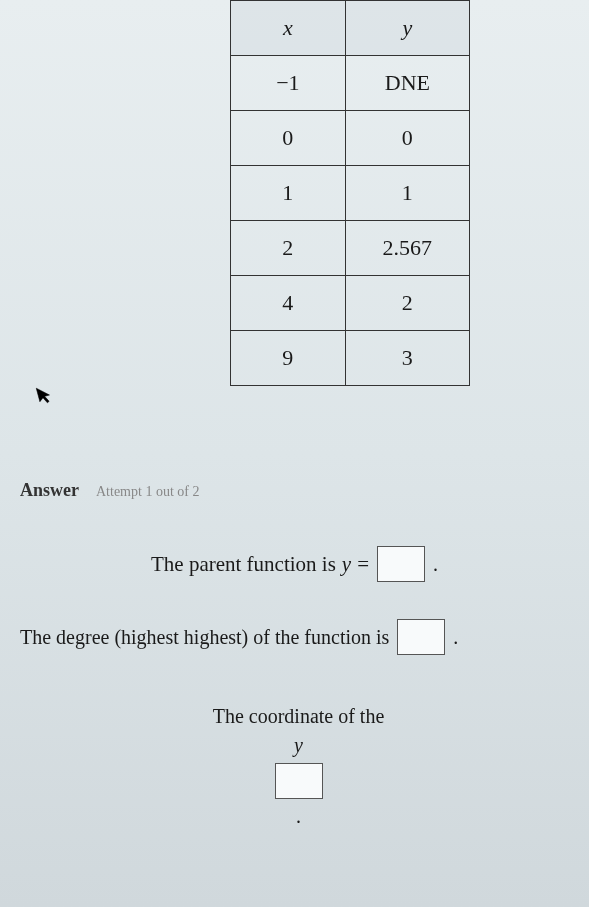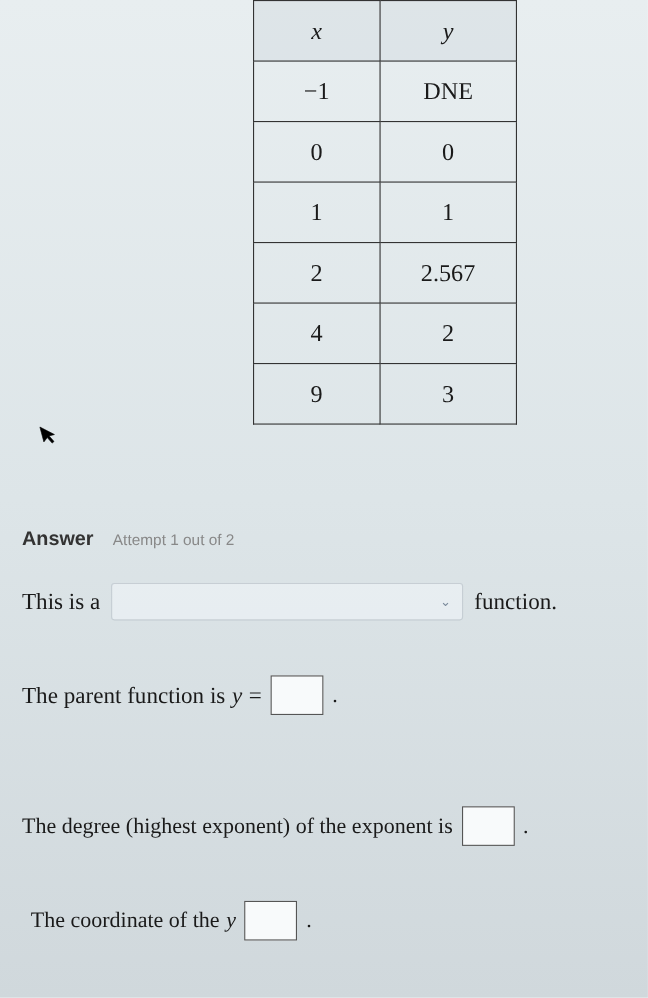--- a/index.html
+++ b/index.html
@@ -58,22 +58,22 @@
     }
     
     .answer-section {
       position: absolute;
       top: 478px;
       left: 20px;
       right: 20px;
     }
     
     .answer-header {
-      font-family: Liberation Sans, sans-serif;
-      margin-bottom: 29px;
+      font-family: Liberation Serif, serif;
+      margin-bottom: 45px;
     }
     
     .answer-label {
       font-weight: bold;
       font-size: 18px;
       color: #333;
     }
     
     .attempt-text {
       font-size: 14px;
@@ -84,31 +84,33 @@
     .question-line {
       margin-bottom: 50px;
       font-size: 21px;
       display: flex;
       align-items: center;
       flex-wrap: wrap;
       gap: 6px;
     }
     
     .question-line.q2 {
-      margin-bottom: 83px;
+      margin-bottom: 37px;
+      justify-content: center;
     }
     
     .question-line.q3 {
       margin-bottom: 50px;
       font-size: 20px;
     }
     
     .question-line.q4 {
       font-size: 20px;
       margin-left: 8px;
+      flex-direction: column;
     }
     
     .dropdown {
       display: inline-flex;
       align-items: center;
       justify-content: flex-end;
       background: rgba(240, 245, 248, 0.6);
       border: 1px solid rgba(150, 160, 170, 0.4);
       border-radius: 3px;
       width: 320px;
@@ -185,38 +187,31 @@
     <path d="M 1 1 L 1 15 L 5 12 L 8 18 L 10 17 L 7 11 L 12 11 Z" fill="#000" stroke="#000" stroke-width="0.5"></path>
   </svg>
 </div>
 
 <div class="answer-section">
   <div class="answer-header">
     <span class="answer-label">Answer</span>
     <span class="attempt-text">Attempt 1 out of 2</span>
   </div>
 
-  <div class="question-line">
-    <span>This is a</span>
-    <span class="dropdown">
-      <span class="chevron">⌄</span>
-    </span>
-    <span>function.</span>
-  </div>
 
   <div class="question-line q2">
     <span>The parent function is </span>
     <span class="math-var">y</span>
     <span> = </span>
     <span class="input-box"></span>
     <span class="period">.</span>
   </div>
 
   <div class="question-line q3">
-    <span>The degree (highest exponent) of the exponent is</span>
+    <span>The degree (highest highest) of the function is</span>
     <span class="input-box"></span>
     <span class="period">.</span>
   </div>
 
   <div class="question-line q4">
     <span>The coordinate of the </span>
       <span class="math-var">y</span>
     <span class="input-box"></span>
     <span class="period">.</span>
   </div>

